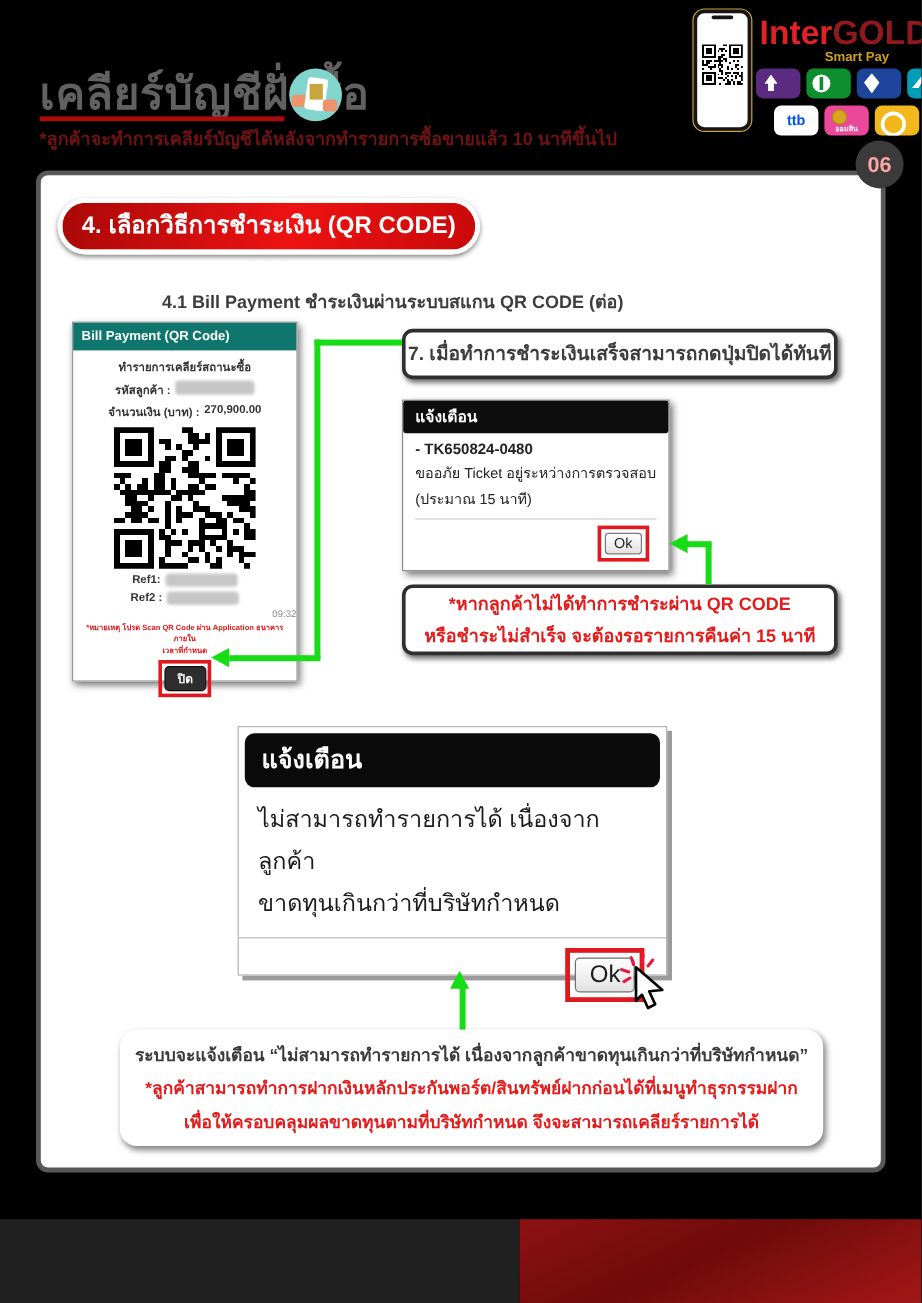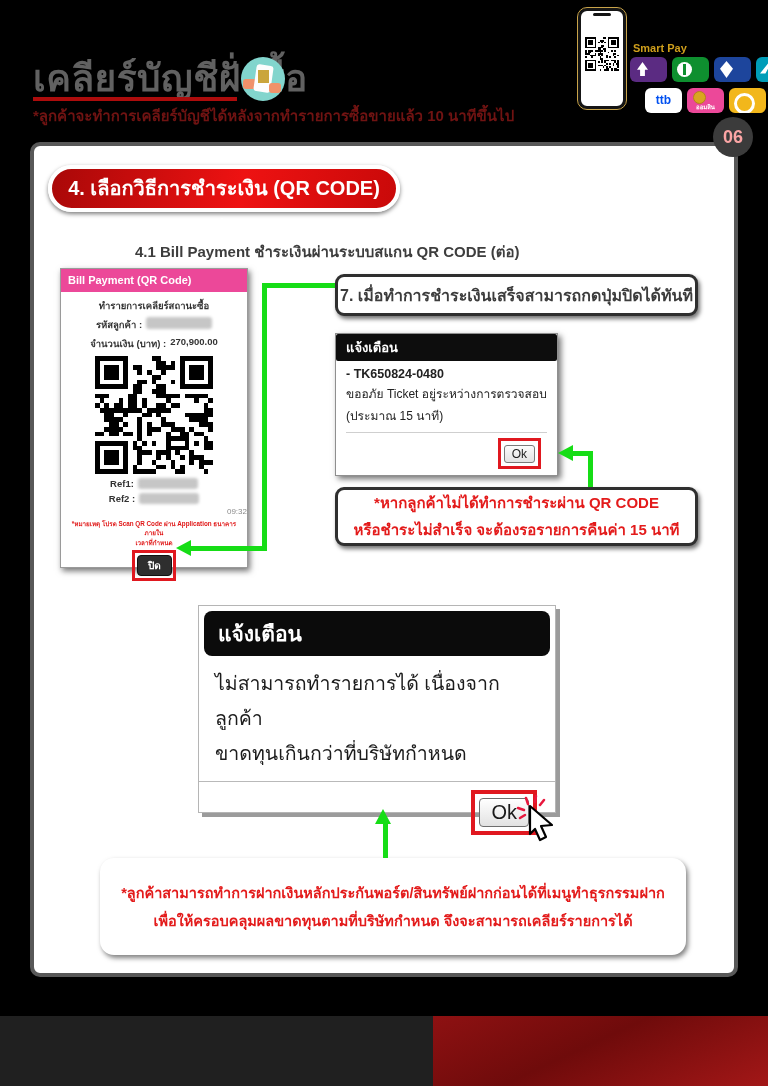--- a/index.html
+++ b/index.html
@@ -16,21 +16,21 @@
   .clear-icon .hand2{position:absolute;left:28px;top:26px;width:12px;height:10px;background:#f0926a;border-radius:3px;}
   .subtitle{position:absolute;left:33px;top:104px;font-size:15px;font-weight:bold;color:#701312;}
 
   
   .phone{position:absolute;left:578px;top:8px;width:48px;height:101px;background:#fff;border:3px solid #151515;outline:1px solid #c9a44a;border-radius:9px;}
   .phone .notch{position:absolute;left:12px;top:2px;width:18px;height:3px;border-radius:2px;background:#151515;}
   .phone .qrwrap{position:absolute;left:4px;top:26px;width:34px;height:34px;}
   .logo{position:absolute;left:633px;top:12px;width:110px;font-family:"Liberation Serif","DejaVu Serif",serif;font-weight:bold;font-size:28px;white-space:nowrap;}
   .logo .p1{color:#e02125;}
   .logo .p2{color:#8f1a1e;}
-  .tagline{position:absolute;left:633px;top:42px;width:108px;font-size:11px;font-weight:bold;color:#cf9f1c;}
+  .tagline{position:absolute;left:633px;top:42px;width:108px;text-align:right;font-size:11px;font-weight:bold;color:#cf9f1c;}
   .bankrow1{position:absolute;left:630px;top:57px;display:flex;gap:5px;}
   .bankrow2{position:absolute;left:645px;top:88px;display:flex;gap:5px;}
   .bank{width:37px;height:25px;border-radius:6px;position:relative;overflow:hidden;}
   .b-scb{background:#5b2b82;}
   .b-scb::after{content:"";position:absolute;left:7px;top:5px;width:11px;height:14px;background:#fff;clip-path:polygon(50% 0,100% 55%,72% 55%,72% 100%,28% 100%,28% 55%,0 55%);}
   .b-kbank{background:#0e8f2f;}
   .b-kbank::after{content:"";position:absolute;left:5px;top:5px;width:15px;height:15px;border-radius:50%;background:#fff;}
   .b-kbank::before{content:"";position:absolute;left:11px;top:7px;width:3px;height:11px;background:#0e8f2f;z-index:2;}
   .b-bbl{background:#1d459c;}
   .b-bbl::after{content:"";position:absolute;left:6px;top:4px;width:13px;height:17px;background:#fff;clip-path:polygon(50% 0,100% 45%,50% 100%,0 45%);}
@@ -53,21 +53,21 @@
         background:linear-gradient(100deg,#a90808,#ee1212 55%,#c90909);
         color:#fff;font-size:20px;font-weight:bold;text-align:center;line-height:39px;z-index:4;
         box-shadow:0 2px 4px rgba(0,0,0,.5);}
   .subhead{position:absolute;font-size:15px;font-weight:bold;color:#3d3d3d;}
   .sh41{left:135px;top:240px;}
   .sh42{left:135px;top:583px;}
 
   
   .popup{position:absolute;left:60px;top:268px;width:188px;height:300px;background:#fff;border:1px solid #9a9a9a;
          box-shadow:2px 3px 6px rgba(0,0,0,.55);}
-  .popup-title{height:23px;background:#ec4899;color:#fff;font-size:11px;font-weight:bold;line-height:23px;padding-left:7px;}
+  .popup-title{height:23px;background:#0f766e;color:#fff;font-size:11px;font-weight:bold;line-height:23px;padding-left:7px;}
   .popup-line{text-align:center;font-size:9.5px;font-weight:bold;color:#333;margin-top:6px;}
   .popup-kv{display:flex;justify-content:center;align-items:flex-start;gap:4px;font-size:9.5px;font-weight:bold;color:#333;margin-top:4px;}
   .blurbox{width:66px;height:12px;border-radius:3px;background:#c6c6c6;filter:blur(1.5px);}
   .blurbox.sm{width:60px;height:11px;}
   .qr-big{width:118px;height:118px;margin:5px auto 2px auto;}
   .timer{text-align:right;font-size:8px;color:#8a8a8a;margin-top:3px;}
   .popup-note{text-align:center;font-size:6.3px;font-weight:bold;color:#e01616;line-height:1.5;margin-top:3px;padding:0 6px;}
   .close-wrap{margin:3px auto 0 auto;width:44px;border:3px solid #e0181f;padding:2px;text-align:center;}
   .close-btn{display:inline-block;background:#2e2e2e;color:#fff;font-size:10px;font-weight:bold;border:1px solid #111;border-radius:4px;padding:2px 10px;cursor:pointer;}
 
@@ -253,20 +253,23 @@
           <rect x="0" y="0" width="7" height="7" fill="#000"></rect>
           <rect x="1" y="1" width="5" height="5" fill="#fff"></rect>
           <rect x="2" y="2" width="3" height="3" fill="#000"></rect>
           <rect x="14" y="0" width="7" height="7" fill="#000"></rect>
           <rect x="15" y="1" width="5" height="5" fill="#fff"></rect>
           <rect x="16" y="2" width="3" height="3" fill="#000"></rect>
           <rect x="0" y="14" width="7" height="7" fill="#000"></rect>
           <rect x="1" y="15" width="5" height="5" fill="#fff"></rect>
           <rect x="2" y="16" width="3" height="3" fill="#000"></rect>
         </svg></div>
+  </div>
+  <div class="logo">
+    <span class="p1">Inter</span><span class="p2">GOLD</span>
   </div>
   <div class="tagline">Smart Pay</div>
   <div class="bankrow1">
     <div class="bank b-scb"></div>
     <div class="bank b-kbank"></div>
     <div class="bank b-bbl"></div>
     <div class="bank b-ktb"></div>
   </div>
   <div class="bankrow2">
     <div class="bank b-ttb">ttb</div>
@@ -566,20 +569,21 @@
       <line x1="14" y1="6" x2="16" y2="12"></line>
       <line x1="24" y1="4" x2="23" y2="10"></line>
       <line x1="6" y1="16" x2="12" y2="18"></line>
       <line x1="32" y1="8" x2="28" y2="13"></line>
       <line x1="8" y1="26" x2="13" y2="23"></line>
     </g>
     <polygon points="18,14 40,33 29,34 34,45 28,48 23,37 18,42" fill="#ffffff" stroke="#000000" stroke-width="2.2" stroke-linejoin="round"></polygon>
   </svg>
 
   <div class="bottomnote">
+    <div class="bn-dark">ระบบจะแจ้งเตือน “ไม่สามารถทำรายการได้ เนื่องจากลูกค้าขาดทุนเกินกว่าที่บริษัทกำหนด”</div>
     <div class="bn-red">*ลูกค้าสามารถทำการฝากเงินหลักประกันพอร์ต/สินทรัพย์ฝากก่อนได้ที่เมนูทำธุรกรรมฝาก</div>
     <div class="bn-red">เพื่อให้ครอบคลุมผลขาดทุนตามที่บริษัทกำหนด จึงจะสามารถเคลียร์รายการได้</div>
   </div>
 
   <div class="gl c1h1"></div>
   <div class="gl c1v"></div>
   <div class="gl c1h2"></div>
   <div class="ga c1a"></div>
   <div class="gl c2v"></div>
   <div class="gl c2h"></div>

